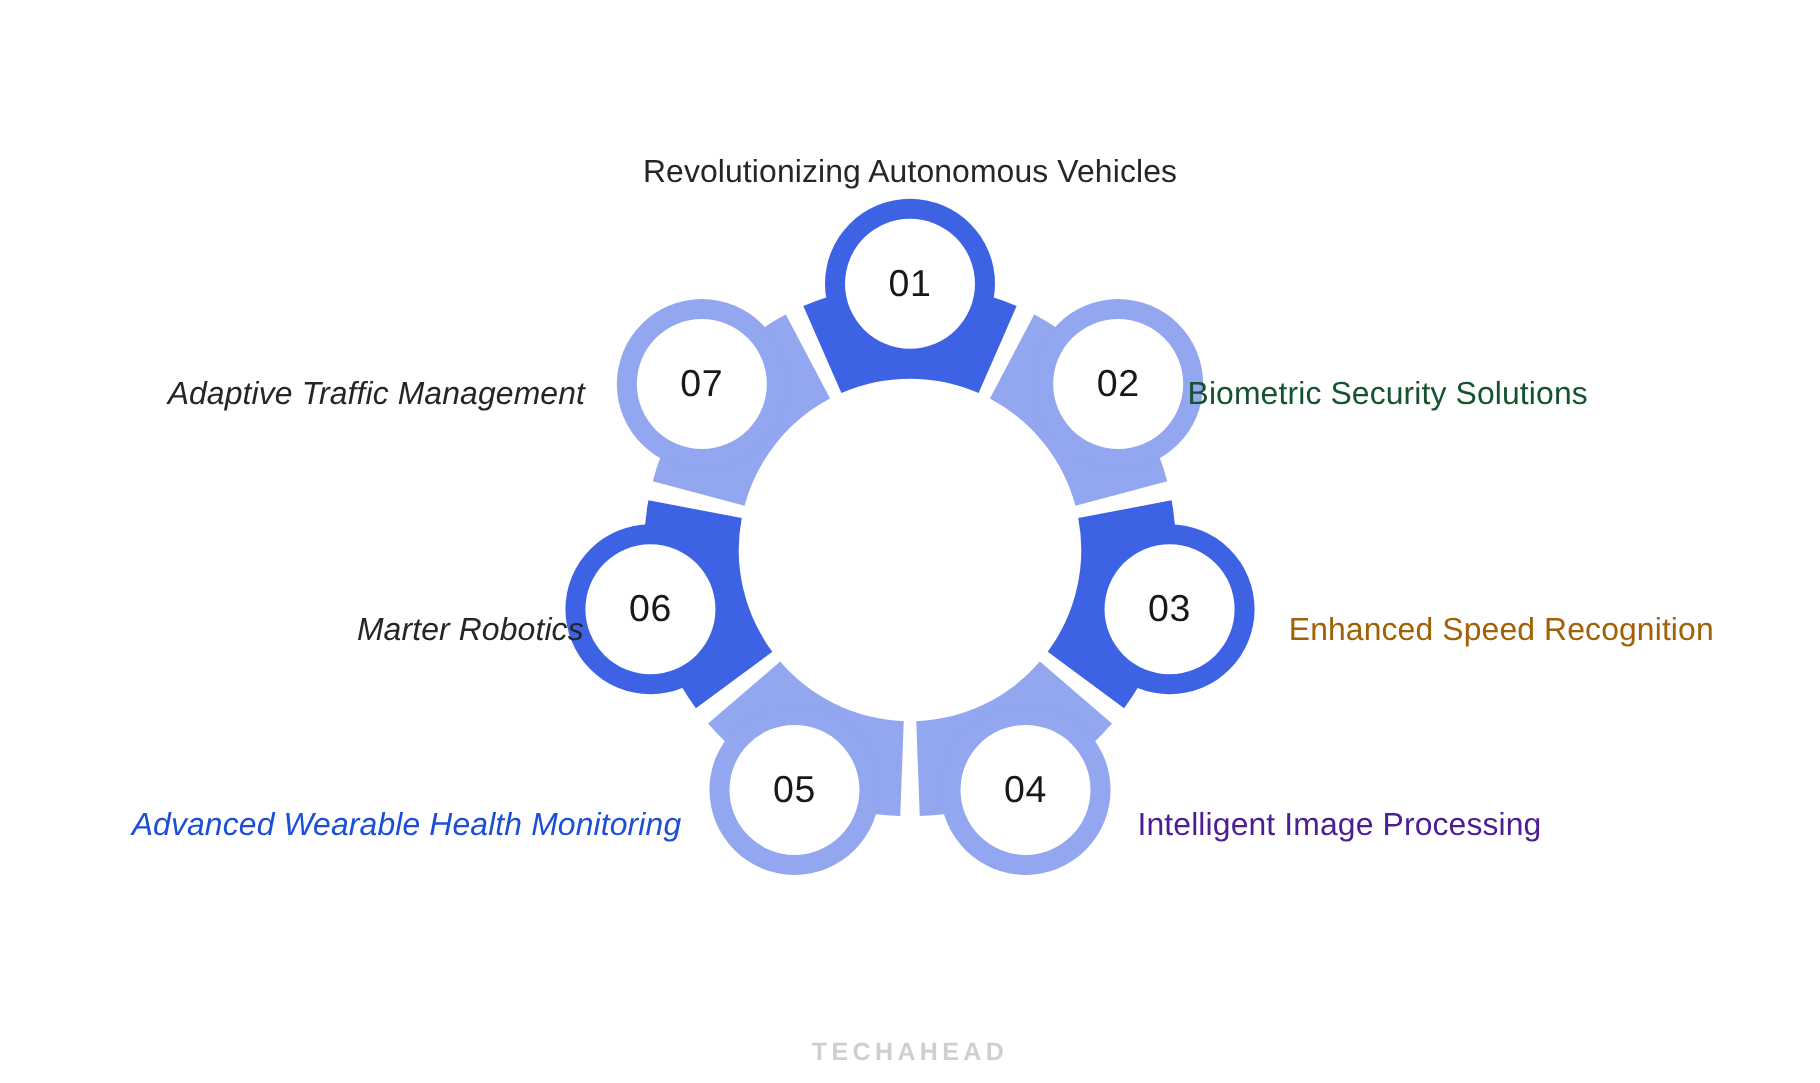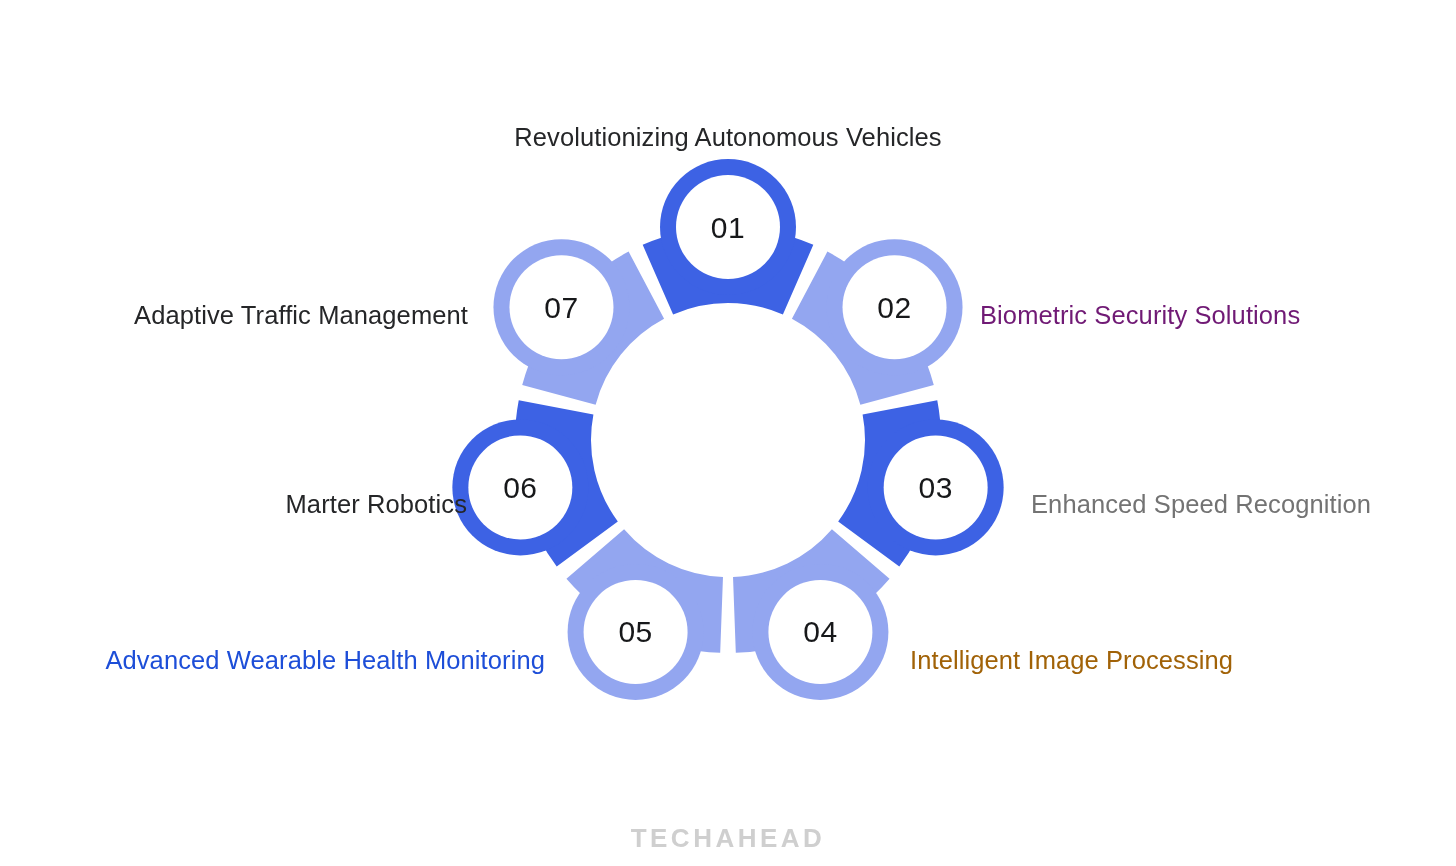--- a/index.html
+++ b/index.html
@@ -35,31 +35,31 @@
   }
   .seg-label {
     position: absolute;
     font-family: "Liberation Sans", sans-serif;
     font-size: 25.5px;
     line-height: 1.15;
     color: #252628;
     white-space: nowrap;
     letter-spacing: 0.1px;
   }
-  .label-left  { text-align: right;  transform: translateY(-50%); }
+  .label-left  { text-align: right;  transform: translateY(-50%); font-style: italic; }
   .label-right { text-align: left;   transform: translateY(-50%); }
   .label-top   { text-align: right; transform: translate(-50%, -50%); }
 
   #watermark {
     position: absolute;
     left: 50%;
     bottom: 12px;
     transform: translateX(-50%);
     font-family: "Liberation Sans", sans-serif;
-    font-size: 26px;
+    font-size: 20px;
     font-weight: bold;
     letter-spacing: 3.5px;
     color: #cfcfcf;
     user-select: none;
   }
 </style>
 </head>
 <body>
 
 <div id="stage" style="background: rgb(255, 255, 255);">
@@ -94,23 +94,23 @@
         <text x="635.58276356796" y="631.9063688632152" text-anchor="middle" dominant-baseline="central" class="seg-number" fill="#17181a">05</text>
         <circle cx="520.3403547052716" cy="487.396958932695" r="52" fill="#ffffff"></circle>
         <text x="520.3403547052716" y="487.396958932695" text-anchor="middle" dominant-baseline="central" class="seg-number" fill="#17181a">06</text>
         <circle cx="561.4698942343097" cy="307.1966722040898" r="52" fill="#ffffff"></circle>
         <text x="561.4698942343097" y="307.1966722040898" text-anchor="middle" dominant-baseline="central" class="seg-number" fill="#17181a">07</text>
       </g>
   </svg>
 
   <div id="labels-layer">
       <div class="seg-label label-top" style="top: 138px; color: rgb(37, 38, 40); left: 728px;">Revolutionizing Autonomous Vehicles</div>
-      <div class="seg-label label-right" style="top: 316px; color: #701a75; left: 980px;">Biometric Security Solutions</div>
-      <div class="seg-label label-right" style="top: 505px; color: #737373; left: 1031px;">Enhanced Speed Recognition</div>
-      <div class="seg-label label-right" style="top: 661px; color: #a16207; left: 910px;">Intelligent Image Processing</div>
+      <div class="seg-label label-right" style="top: 316px; color: #14532d; left: 950px;">Biometric Security Solutions</div>
+      <div class="seg-label label-right" style="top: 505px; color: #a16207; left: 1031px;">Enhanced Speed Recognition</div>
+      <div class="seg-label label-right" style="top: 661px; color: #4c1d95; left: 910px;">Intelligent Image Processing</div>
       <div class="seg-label label-left" style="top: 661px; color: #1d4ed8; right: 911px;">Advanced Wearable Health Monitoring</div>
       <div class="seg-label label-left" style="top: 505px; color: rgb(37, 38, 40); right: 989px;">Marter Robotics</div>
       <div class="seg-label label-left" style="top: 316px; color: rgb(37, 38, 40); right: 988px;">Adaptive Traffic Management</div>
     </div>
 
   <div id="watermark" style="color: rgb(207, 207, 207);">TECHAHEAD</div>
 
 </div>
 
 </body></html>

